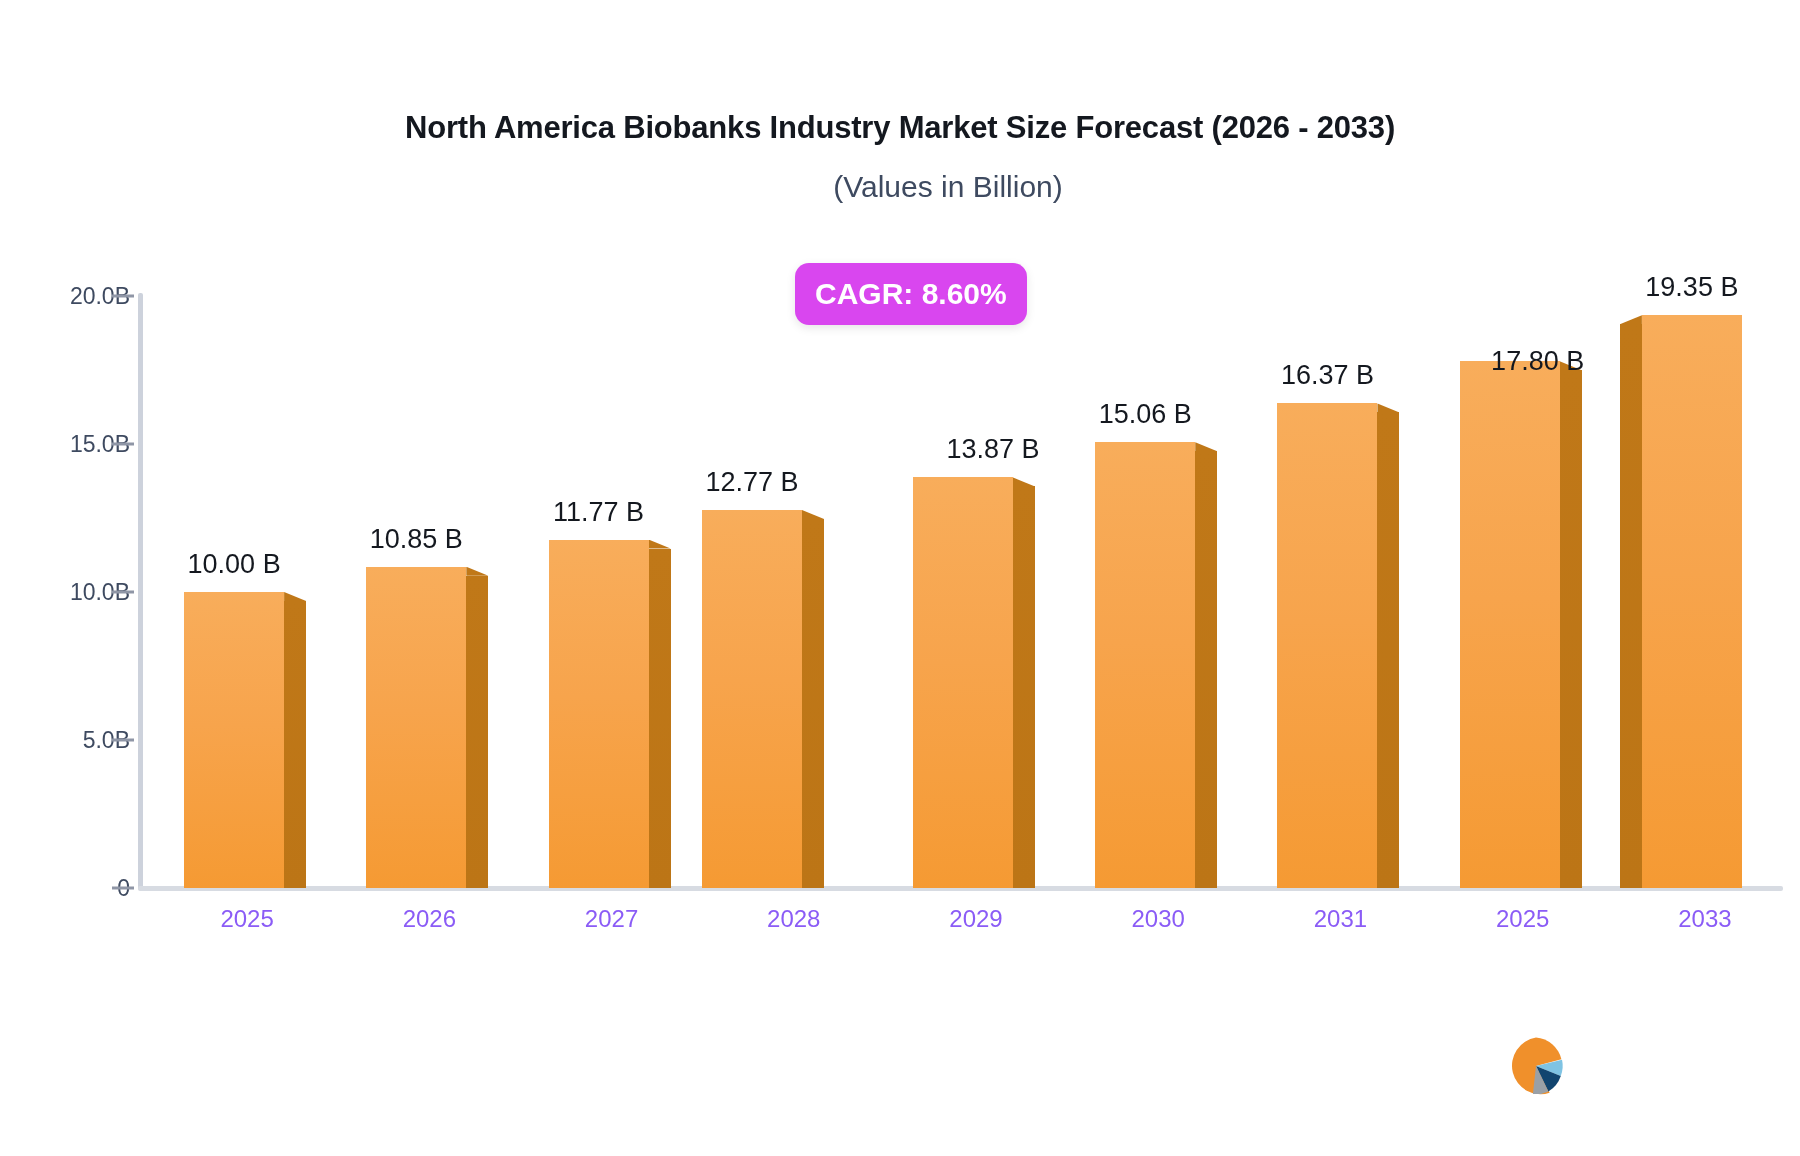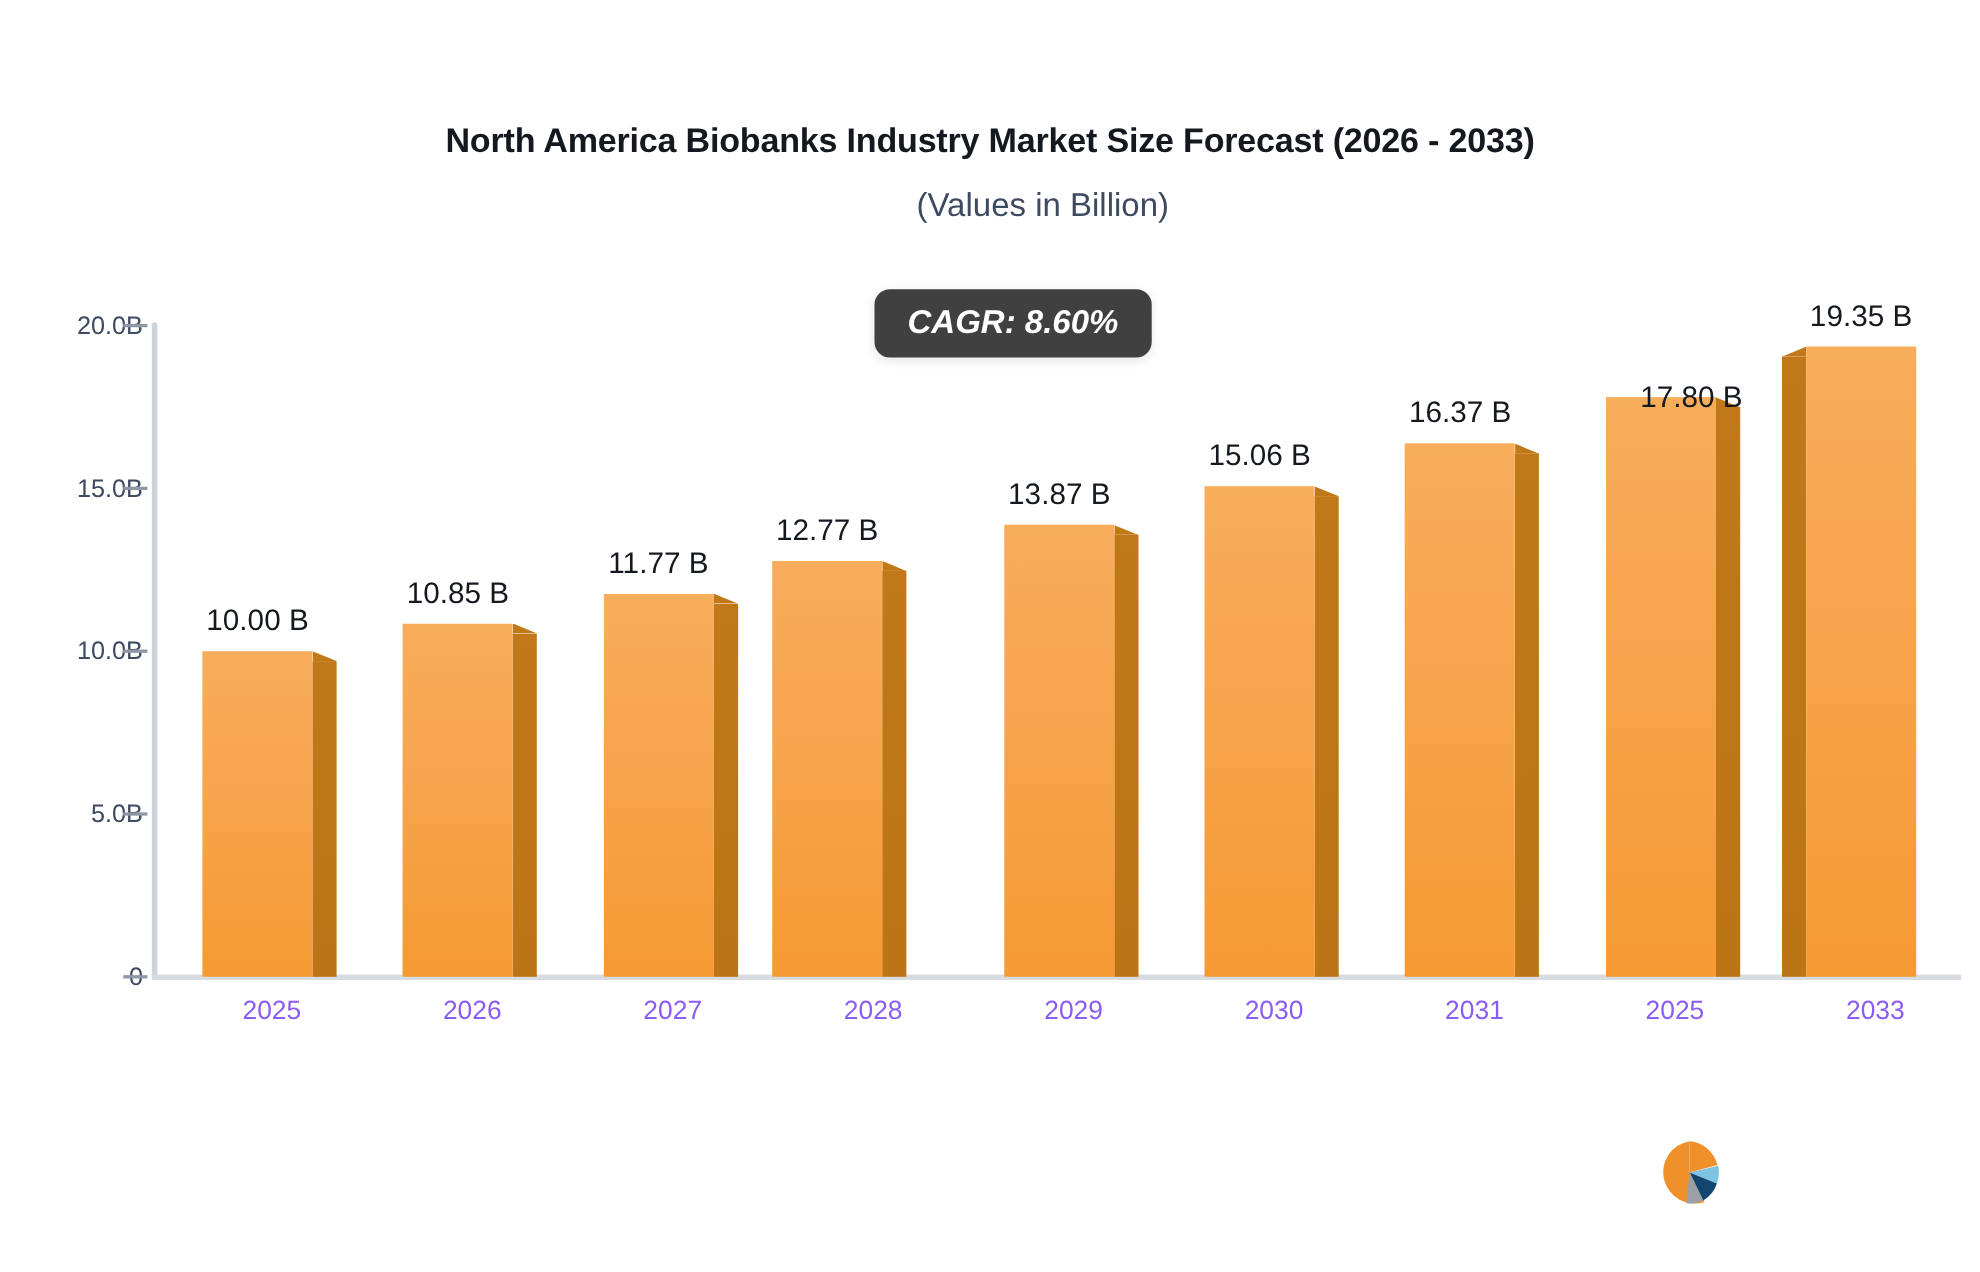--- a/index.html
+++ b/index.html
@@ -42,29 +42,28 @@
     color: #3e4a60;
     padding-left: 48px;
   }
 
   
   #cagr-badge {
     position: absolute;
     left: 795px;
     top: 263px;
     height: 62px;
-    padding: 0 30px;
+    padding: 0 20px;
     display: flex;
     align-items: center;
     justify-content: center;
-    background: #404040;
+    background: #d946ef;
     border-radius: 14px;
     box-shadow: 0 3px 10px rgba(0,0,0,0.10);
     z-index: 40;
-    font-style: italic;
   }
   #cagr-badge .cagr-text {
     color: #ffffff;
     font-size: 30px;
     font-weight: bold;
     white-space: nowrap;
   }
 
   
   
@@ -215,21 +214,21 @@
         <div class="bar-3d" style="left: 702px; width: 100px; height: 330px;">
           <div class="bar-side right" style="height: 368.992px;"></div>
           <div style="position: absolute; bottom: 368.992px; width: 22px; height: 9px; background: rgb(192, 120, 24); right: -22px; clip-path: polygon(0px 0px, 100% 100%, 0px 100%);"></div>
           <div class="bar-face" style="height: 377.992px;"></div>
           <div class="bar-value" style="bottom: 389.992px;">12.77 B</div>
         </div>
         <div class="bar-3d" style="left: 913px; width: 100px; height: 410.552px;">
           <div class="bar-side right" style="height: 401.552px;"></div>
           <div style="position: absolute; bottom: 401.552px; width: 22px; height: 9px; background: rgb(192, 120, 24); right: -22px; clip-path: polygon(0px 0px, 100% 100%, 0px 100%);"></div>
           <div class="bar-face" style="height: 410.552px;"></div>
-          <div class="bar-value" style="bottom: 422.552px;">13.87 B</div>
+          <div class="bar-value" style="bottom: 422.552px; margin-left: 30px;">13.87 B</div>
         </div>
         <div class="bar-3d" style="left: 1095.22px; width: 100px; height: 445.776px;">
           <div class="bar-side right" style="height: 436.776px;"></div>
           <div style="position: absolute; bottom: 436.776px; width: 22px; height: 9px; background: rgb(192, 120, 24); right: -22px; clip-path: polygon(0px 0px, 100% 100%, 0px 100%);"></div>
           <div class="bar-face" style="height: 445.776px;"></div>
           <div class="bar-value" style="bottom: 457.776px;">15.06 B</div>
         </div>
         <div class="bar-3d" style="left: 1277.44px; width: 100px; height: 359px;">
           <div class="bar-side right" style="height: 475.552px;"></div>
           <div style="position: absolute; bottom: 475.552px; width: 22px; height: 9px; background: rgb(192, 120, 24); right: -22px; clip-path: polygon(0px 0px, 100% 100%, 0px 100%);"></div>

